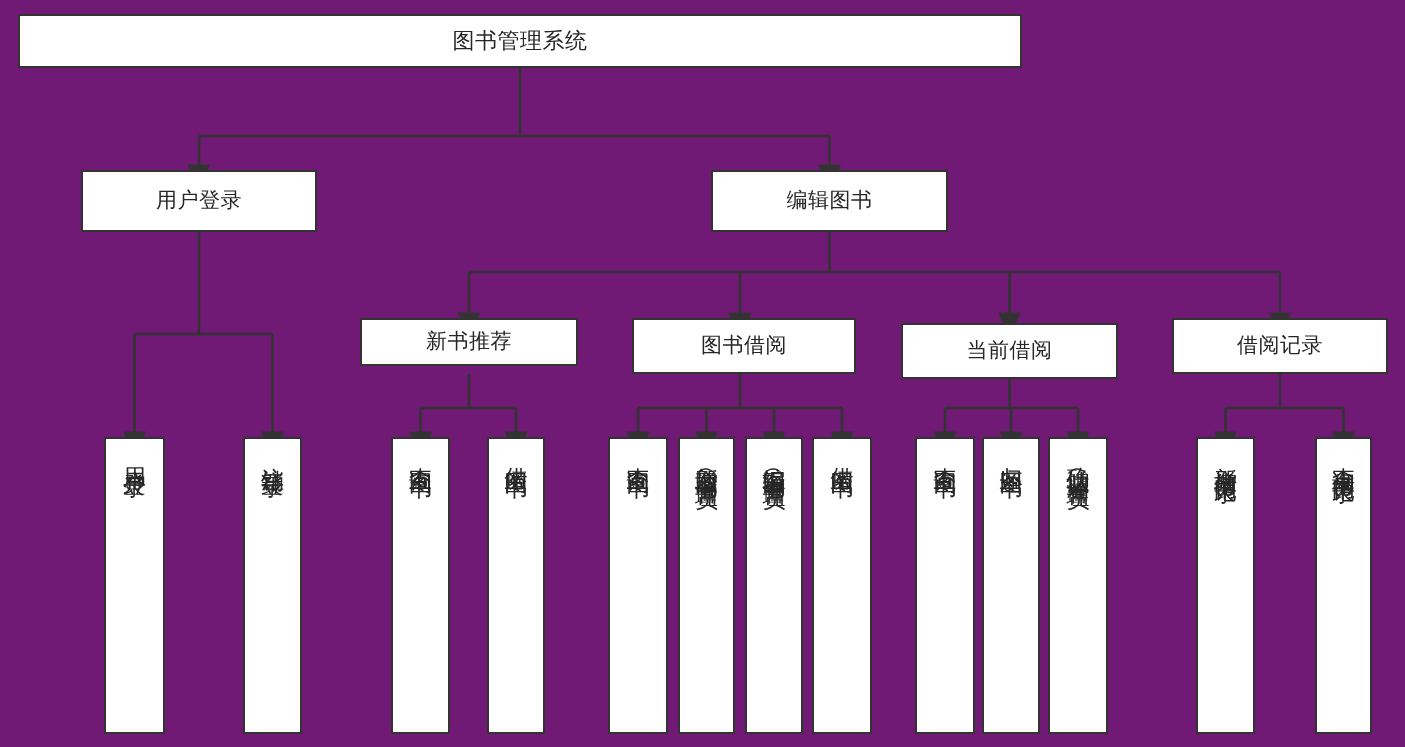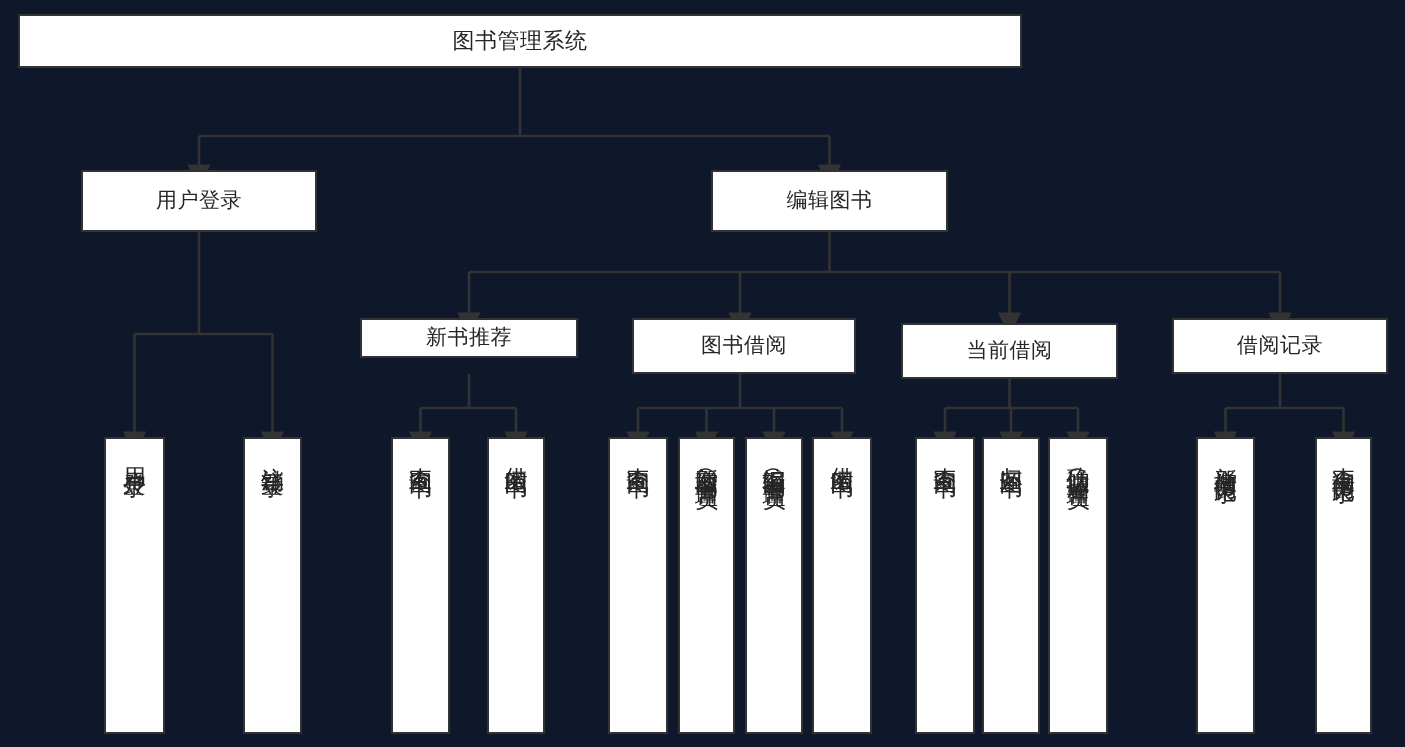--- a/index.html
+++ b/index.html
@@ -4,21 +4,21 @@
 <style>
   html, body {
     margin: 0;
     padding: 0;
     background: #ffffff;
   }
   #canvas {
     position: relative;
     width: 1405px;
     height: 747px;
-    background: #0f172a;
+    background: #701a75;
     font-family: "DejaVu Sans", "Liberation Sans", sans-serif;
     overflow: hidden;
   }
   #edges {
     position: absolute;
     left: 0;
     top: 0;
     width: 1405px;
     height: 747px;
   }
@@ -118,21 +118,21 @@
   <div id="node-layer">
       <div class="node horizontal root" style="left: 18px; top: 14px; width: 1004px; height: 54px;">
         <span class="label">图书管理系统</span>
       </div>
       <div class="node horizontal" style="left: 81px; top: 170px; width: 236px; height: 62px;">
         <span class="label">用户登录</span>
       </div>
       <div class="node horizontal" style="left: 711px; top: 170px; width: 237px; height: 62px;">
         <span class="label">编辑图书</span>
       </div>
-      <div class="node horizontal" style="left: 360px; top: 318px; width: 218px; height: 40px;">
+      <div class="node horizontal" style="left: 360px; top: 318px; width: 218px; height: 48px;">
         <span class="label">新书推荐</span>
       </div>
       <div class="node horizontal" style="left: 632px; top: 318px; width: 224px; height: 56px;">
         <span class="label">图书借阅</span>
       </div>
       <div class="node horizontal" style="left: 901px; top: 323px; width: 217px; height: 56px;">
         <span class="label">当前借阅</span>
       </div>
       <div class="node horizontal" style="left: 1172px; top: 318px; width: 216px; height: 56px;">
         <span class="label">借阅记录</span>

